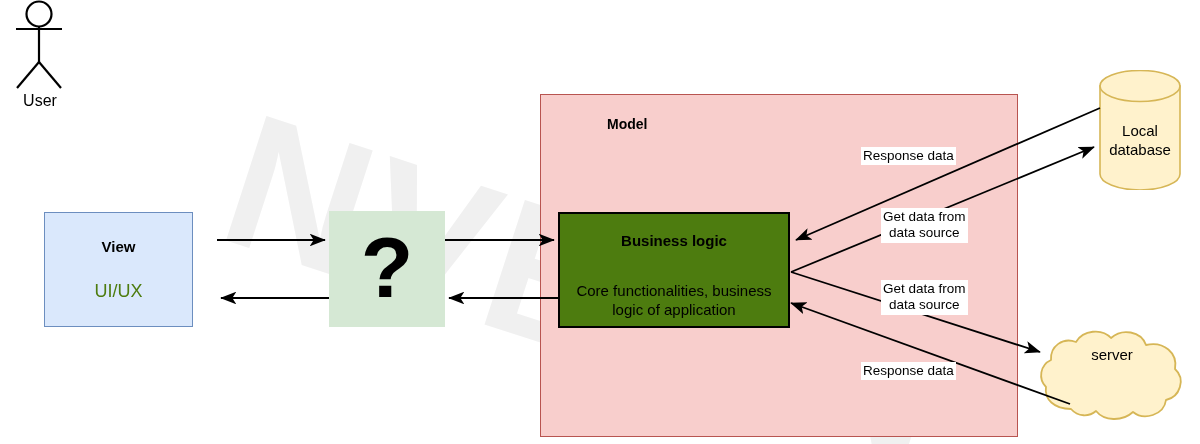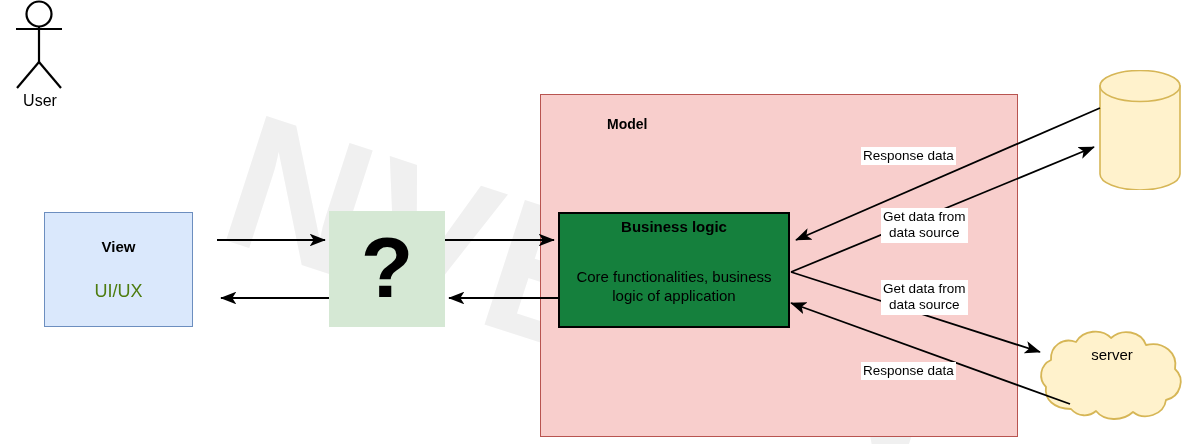--- a/index.html
+++ b/index.html
@@ -97,24 +97,24 @@
     display: block;
   }
   .model-title {
     position: absolute;
     left: 21px; top: 21px;
     font-size: 14px; font-weight: bold; color: #000; padding-left: 45px;
   }
 
   #business-box {
     left: 558px; top: 212px; width: 232px; height: 116px;
-    background: #15803d;
+    background: #4d7c0f;
     border: 2px solid #000000;
     justify-content: flex-start;
-    padding-top: 4px;
+    padding-top: 18px;
   }
   .bl-title { font-size: 15px; font-weight: bold; color: #000; }
   .bl-desc {
     font-size: 15px; color: #000; text-align: center;
     line-height: 1.25; margin-top: 33px; padding: 0 4px;
   }
 
   
   #db-shape { position: absolute; left: 1098px; top: 70px; width: 84px; height: 120px; }
   .db-text {
@@ -182,20 +182,24 @@
 
     <div class="box" id="business-box">
       <div class="bl-title">Business logic</div>
       <div class="bl-desc">Core functionalities, business logic of application</div>
     </div>
 
     <svg id="db-shape" width="84" height="120" viewBox="0 0 84 120">
       <path d="M2,16 L2,104 A40,16 0 0 0 82,104 L82,16 Z" fill="#fff2cc" stroke="#d6b656" stroke-width="1.6"></path>
       <ellipse cx="42" cy="16" rx="40" ry="15.5" fill="#fff2cc" stroke="#d6b656" stroke-width="1.6"></ellipse>
     </svg>
+    <div class="db-text">
+      <div>Local</div>
+      <div>database</div>
+    </div>
 
     <svg id="cloud-shape" width="150" height="96" viewBox="0 0 150 96">
       <path d="M35,82
                C18,82 8,72 10,60
                C2,52 4,38 15,33
                C14,19 27,10 40,15
                C47,3 66,1 75,11
                C86,1 105,4 110,18
                C128,14 142,26 139,42
                C150,52 144,70 130,73

